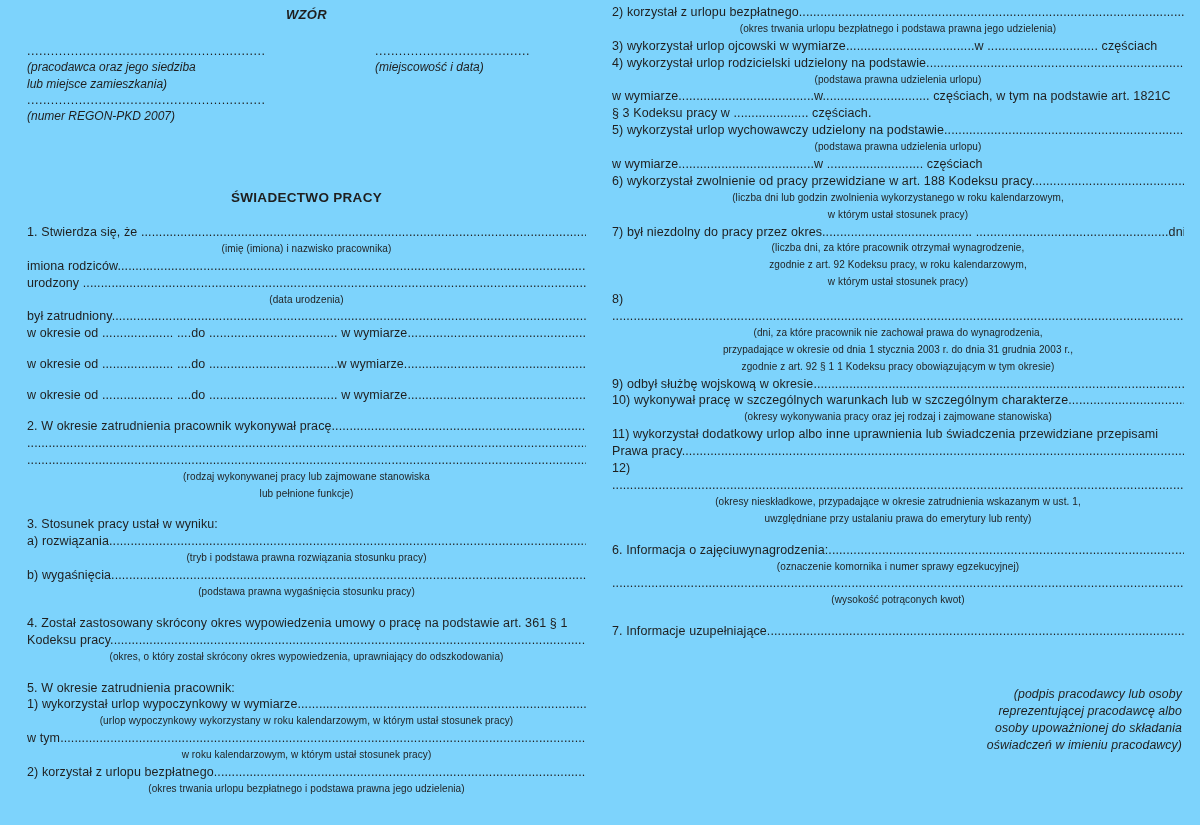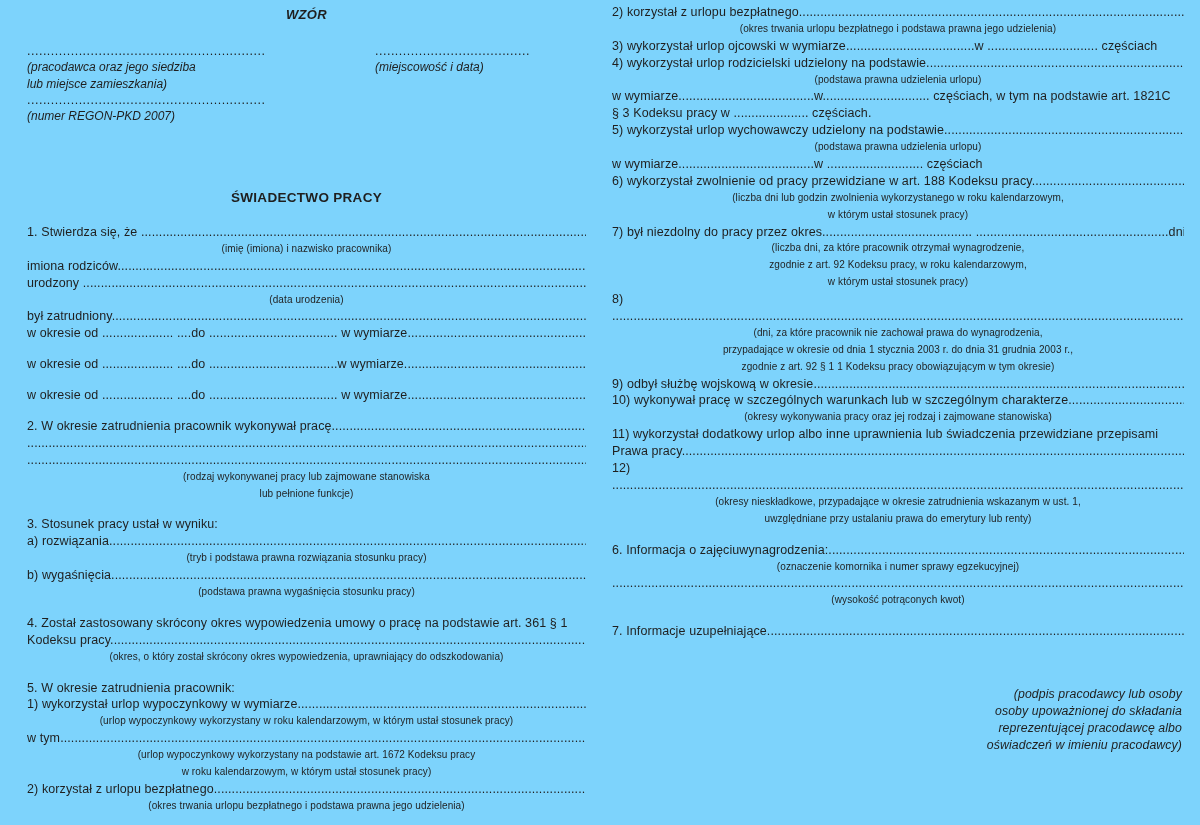--- a/index.html
+++ b/index.html
@@ -69,21 +69,20 @@
         <div class="ln h">(podstawa prawna wygaśnięcia stosunku pracy)</div>
         <div class="sp"></div>
         <div class="ln b">4. Został zastosowany skrócony okres wypowiedzenia umowy o pracę na podstawie art. 361 § 1</div>
         <div class="ln b">Kodeksu pracy...................................................................................................................................................</div>
         <div class="ln h">(okres, o który został skrócony okres wypowiedzenia, uprawniający do odszkodowania)</div>
         <div class="sp"></div>
         <div class="ln b">5. W okresie zatrudnienia pracownik:</div>
         <div class="ln b">1) wykorzystał urlop wypoczynkowy w wymiarze.............................................................................................</div>
         <div class="ln h">(urlop wypoczynkowy wykorzystany w roku kalendarzowym, w którym ustał stosunek pracy)</div>
         <div class="ln b">w tym................................................................................................................................................................</div>
-        <div class="ln h">(urlop wypoczynkowy wykorzystany na podstawie art. 1672 Kodeksu pracy</div>
         <div class="ln h">w roku kalendarzowym, w którym ustał stosunek pracy)</div>
         <div class="ln b">2) korzystał z urlopu bezpłatnego.....................................................................................................................</div>
         <div class="ln h">(okres trwania urlopu bezpłatnego i podstawa prawna jego udzielenia)</div>
       </div>
   </div>
   <div class="col right">
     <div class="lines">
         <div class="ln b">2) korzystał z urlopu bezpłatnego.....................................................................................................................</div>
         <div class="ln h">(okres trwania urlopu bezpłatnego i podstawa prawna jego udzielenia)</div>
         <div class="ln b">3) wykorzystał urlop ojcowski w wymiarze....................................w ............................... częściach</div>
@@ -117,18 +116,18 @@
         <div class="ln h">uwzględniane przy ustalaniu prawa do emerytury lub renty)</div>
         <div class="sp"></div>
         <div class="ln b">6. Informacja o zajęciuwynagrodzenia:............................................................................................................</div>
         <div class="ln h">(oznaczenie komornika i numer sprawy egzekucyjnej)</div>
         <div class="ln b">.......................................................................................................................................................................</div>
         <div class="ln h">(wysokość potrąconych kwot)</div>
         <div class="sp"></div>
         <div class="ln b">7. Informacje uzupełniające...............................................................................................................................</div>
         <div class="sp2"></div>
         <div class="ln r">(podpis pracodawcy lub osoby</div>
+        <div class="ln r">reprezentującej pracodawcę albo</div>
         <div class="ln r">osoby upoważnionej do składania</div>
-        <div class="ln r">reprezentującej pracodawcę albo</div>
         <div class="ln r">oświadczeń w imieniu pracodawcy)</div>
       </div>
   </div>
 </div>
 
 </body></html>

